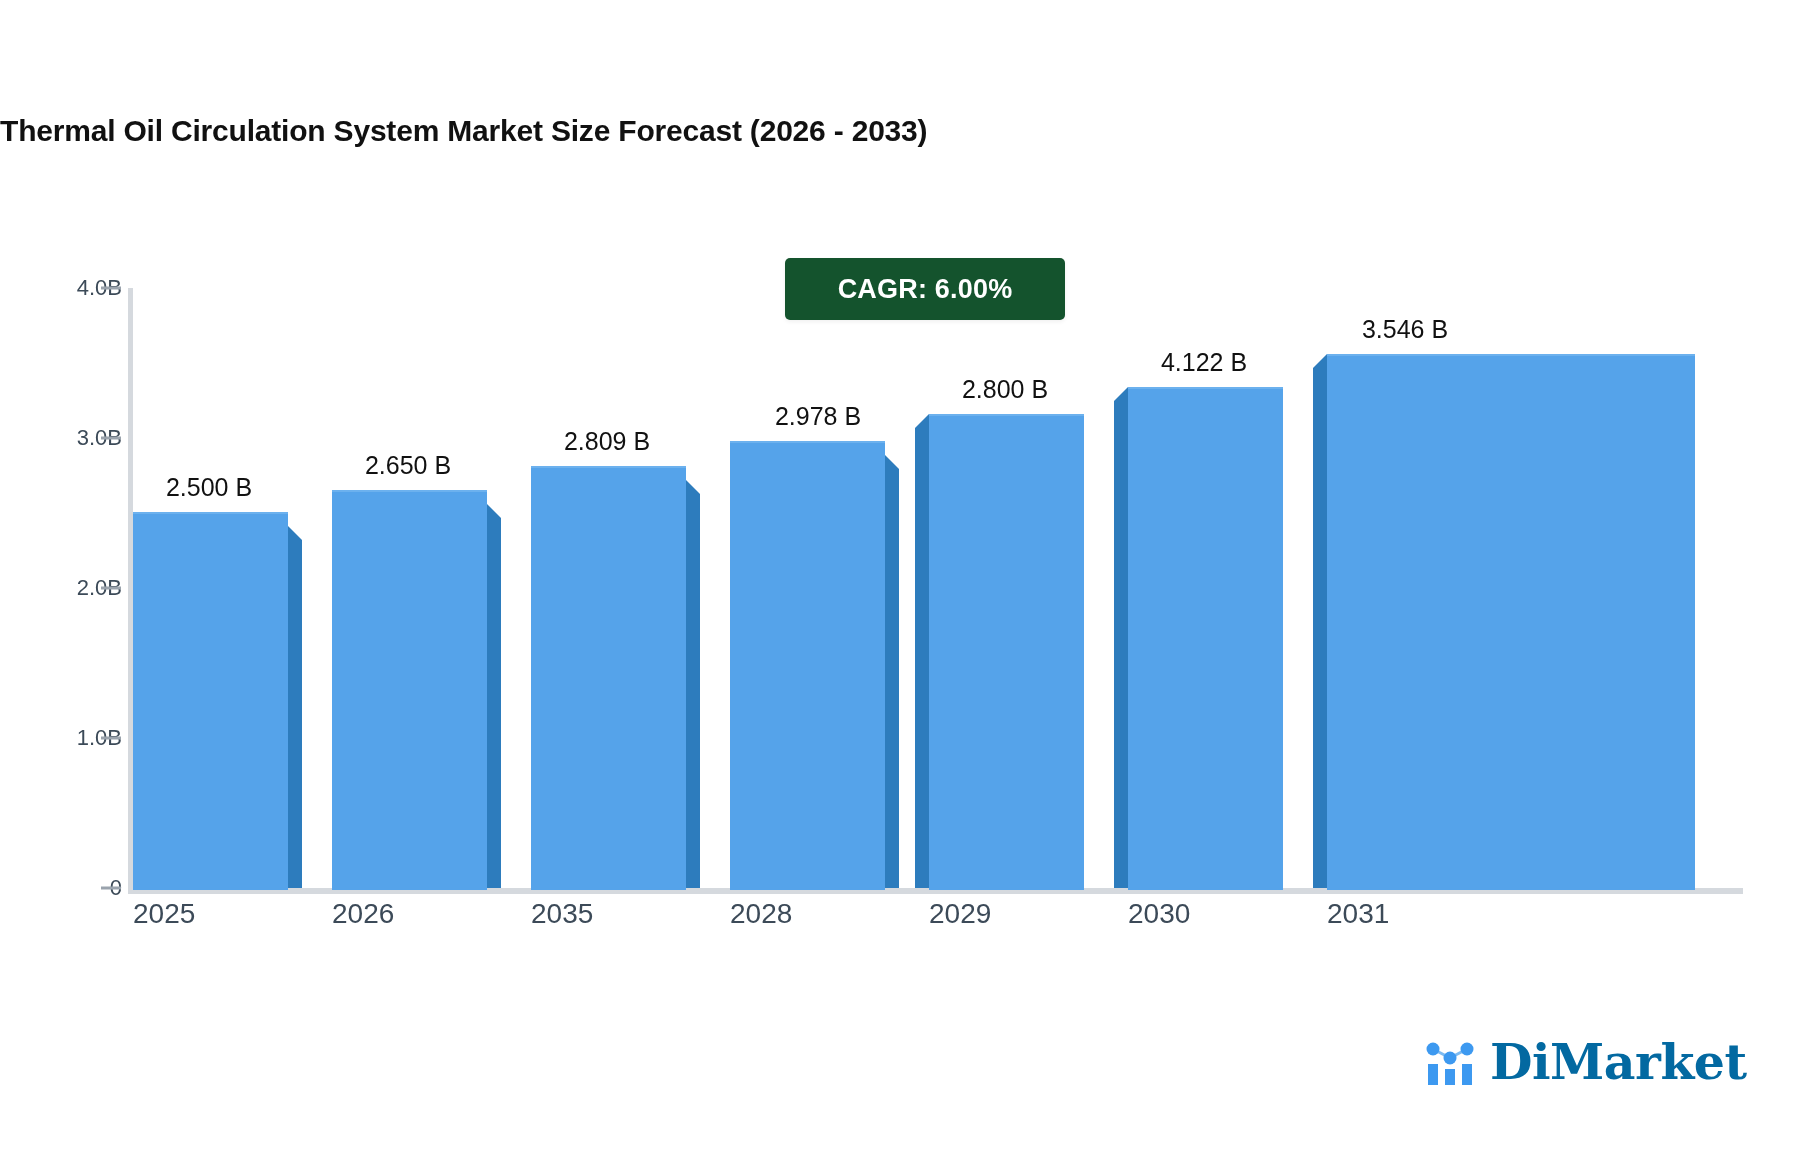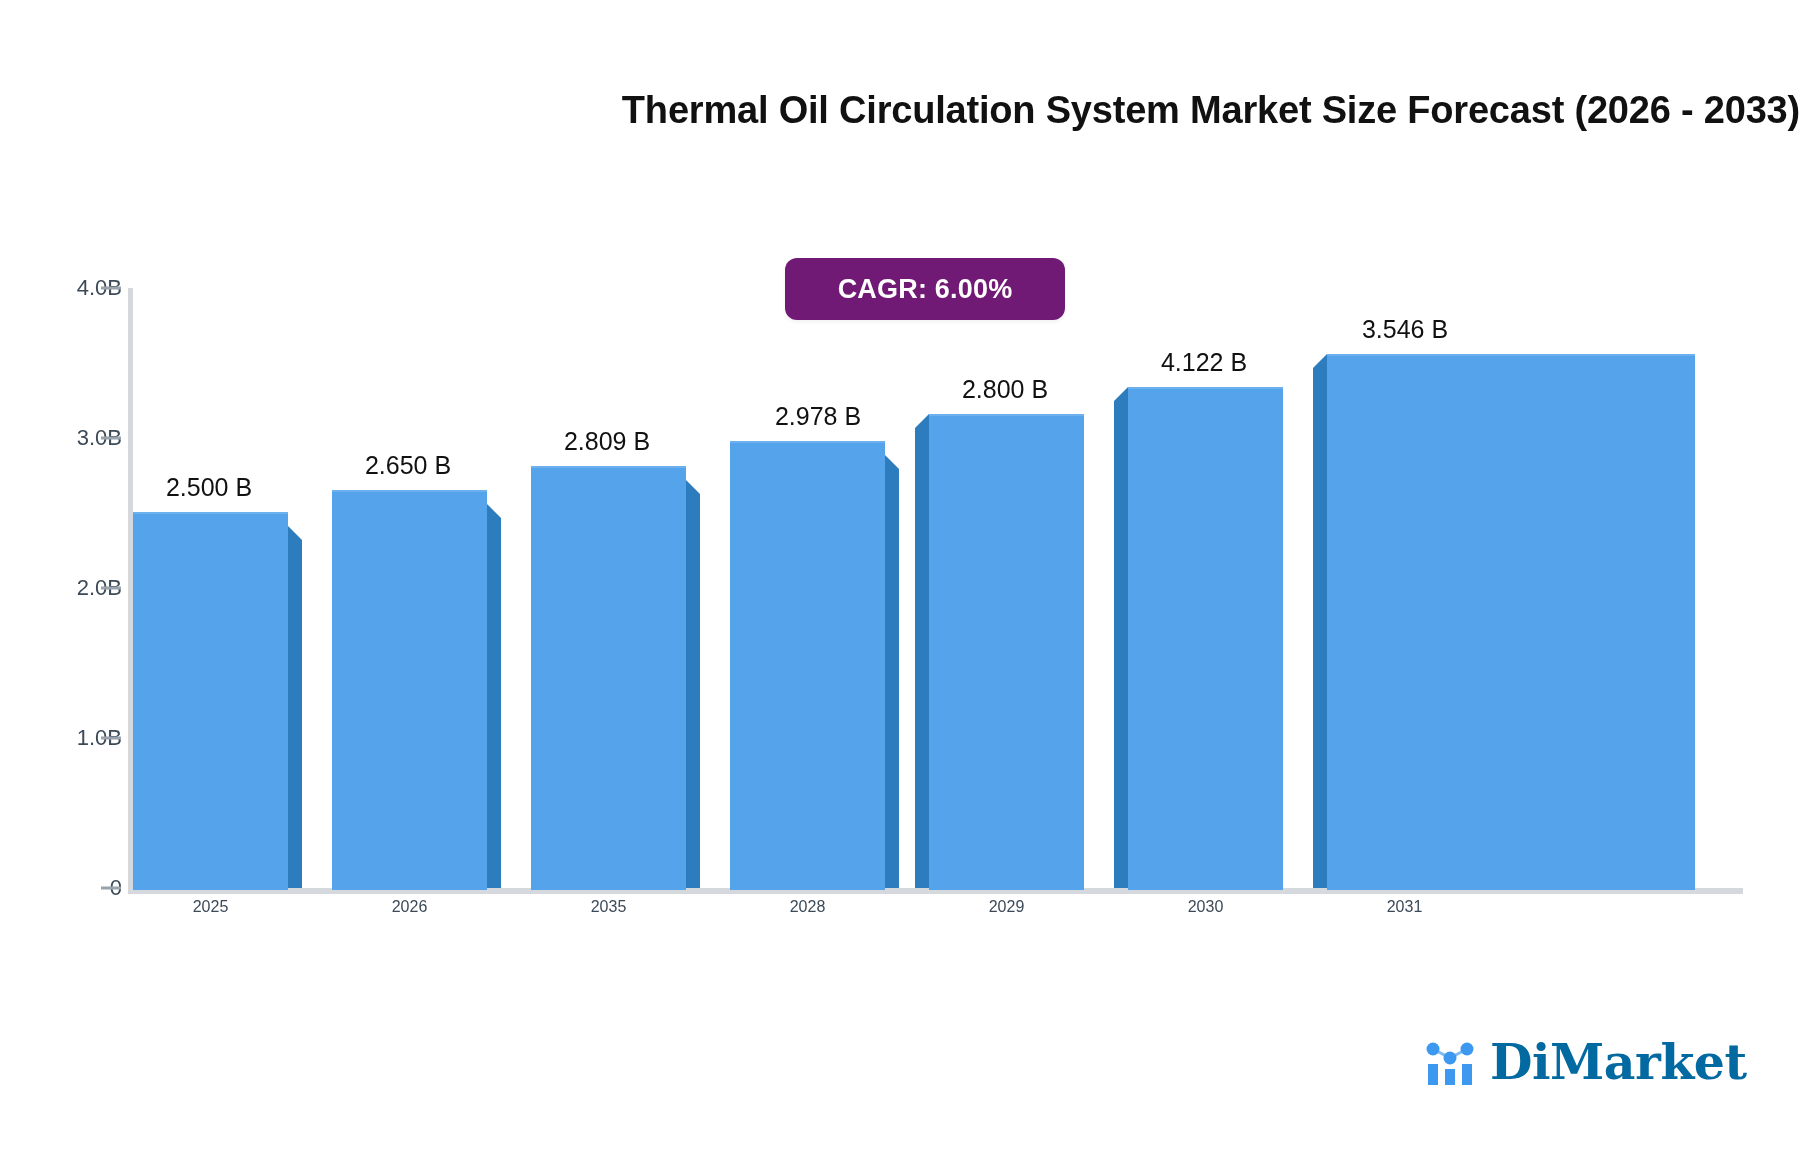--- a/index.html
+++ b/index.html
@@ -20,24 +20,24 @@
     left: 0; top: 0;
     width: 1800px;
     height: 1156px;
     background: #ffffff;
   }
 
   
   .chart-title {
     position: absolute;
     left: 0;
-    top: 89px;
-    width: 1800px;
-    text-align: right;
-    font-size: 38px;
+    top: 114px;
+    width: 1800px;
+    text-align: left;
+    font-size: 30px;
     font-weight: bold;
     color: #111111;
     letter-spacing: -0.2px;
     white-space: nowrap;
   }
   .chart-subtitle {
     position: absolute;
     left: 0;
     top: 148px;
     width: 1800px;
@@ -47,22 +47,22 @@
     color: #3c4a58;
   }
 
   
   .cagr-badge {
     position: absolute;
     left: 785px;
     top: 258px;
     width: 280px;
     height: 62px;
-    border-radius: 12px;
-    background: #701a75;
+    border-radius: 5px;
+    background: #14532d;
     color: #ffffff;
     font-size: 27px;
     font-weight: bold;
     display: flex;
     align-items: center;
     justify-content: center;
     letter-spacing: 0.2px;
     box-shadow: 0 2px 4px rgba(0,0,0,0.06);
   }
 
@@ -107,22 +107,22 @@
     width: 20px;
     height: 3px;
     background: #9aa3ad;
     transform: translateY(-50%);
   }
   .y-tick-wrap { position: absolute; left: 0; width: 122px; }
 
   .x-tick-label {
     position: absolute;
     top: 898px;
-    text-align: center;
-    font-size: 16px;
+    text-align: left;
+    font-size: 28px;
     color: #3c4a58;
   }
 
   
   .bar-group { position: absolute; }
   .bar-front {
     position: absolute;
     background: #55a3ea;
     border-top: 2px solid #6cb1ee;
   }

